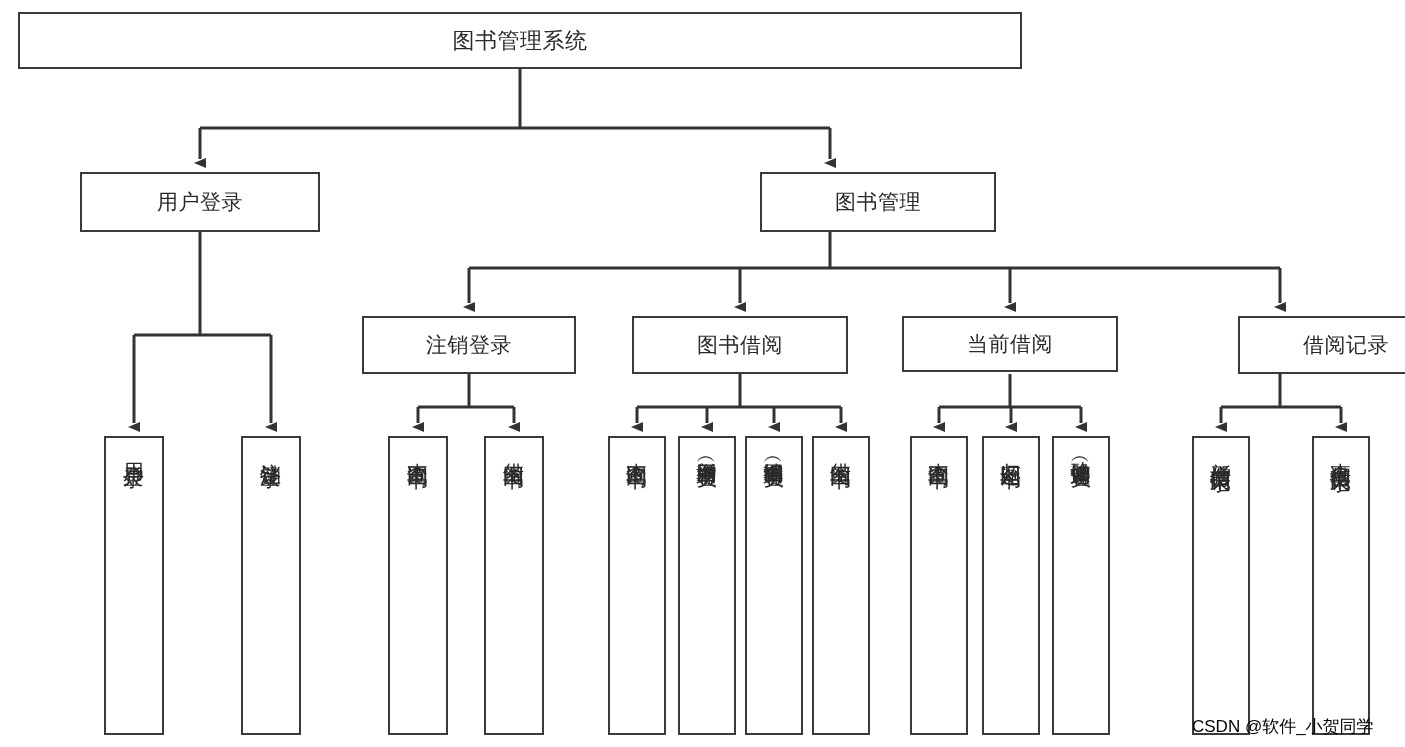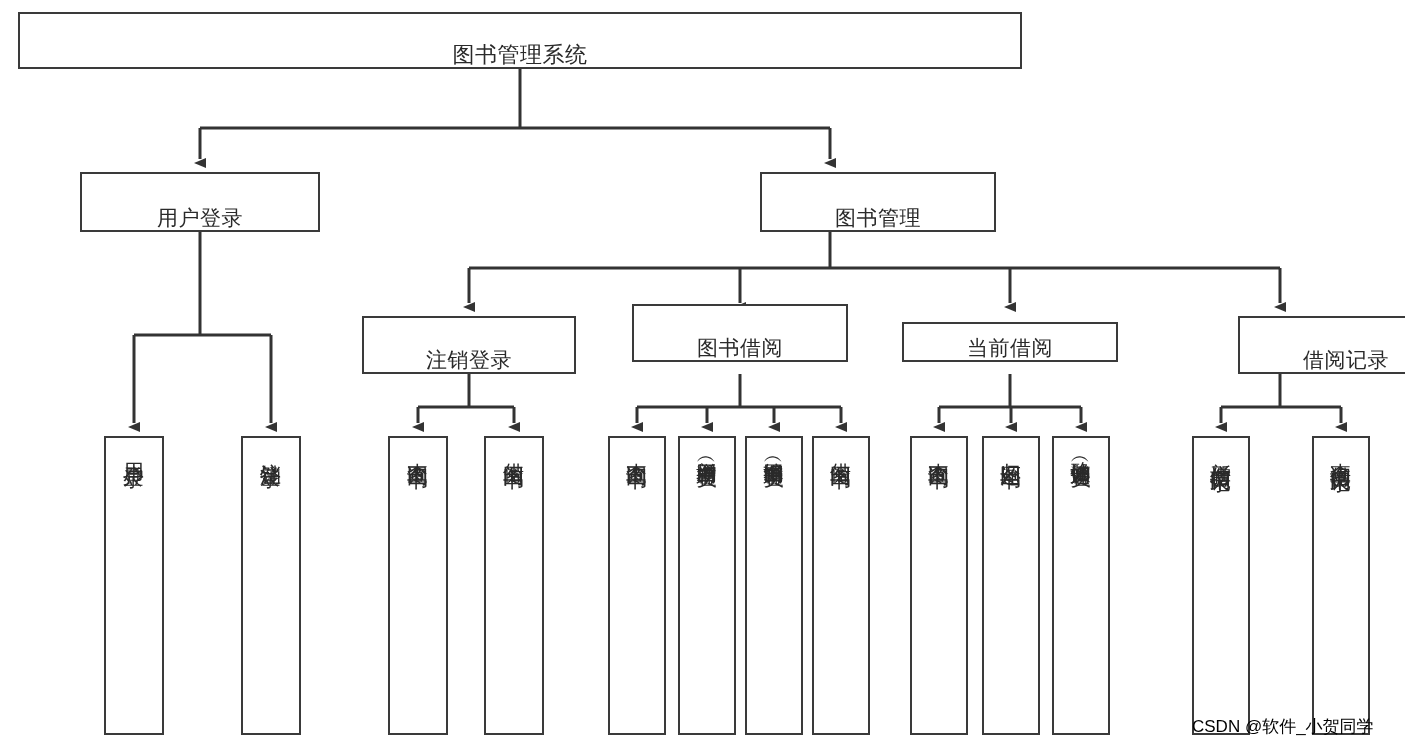--- a/index.html
+++ b/index.html
@@ -25,21 +25,21 @@
     width: 1405px;
     height: 747px;
     pointer-events: none;
   }
   .node {
     position: absolute;
     box-sizing: border-box;
     background: #ffffff;
     border: 2px solid #3a3a3a;
     display: flex;
-    align-items: flex-end;
+    align-items: center;
     justify-content: center;
     color: #2a2a2a;
   }
   .node .label {
     display: block;
     text-align: center;
     line-height: 1.08;
     letter-spacing: 0.5px;
   }
   
@@ -130,24 +130,24 @@
       </div>
       <div class="node horiz" style="left: 80px; top: 172px; width: 240px; height: 60px;">
         <span class="label">用户登录</span>
       </div>
       <div class="node horiz" style="left: 712px; top: 172px; width: 236px; height: 60px; margin-left: 48px;">
         <span class="label">图书管理</span>
       </div>
       <div class="node horiz" style="left: 362px; top: 316px; width: 214px; height: 58px;">
         <span class="label">注销登录</span>
       </div>
-      <div class="node horiz" style="left: 632px; top: 304px; width: 216px; height: 58px;">
+      <div class="node horiz" style="left: 632px; top: 316px; width: 216px; height: 58px;">
         <span class="label">图书借阅</span>
       </div>
-      <div class="node horiz" style="left: 902px; top: 316px; width: 216px; height: 40px; margin-top: 6px;">
+      <div class="node horiz" style="left: 902px; top: 316px; width: 216px; height: 56px;">
         <span class="label">当前借阅</span>
       </div>
       <div class="node horiz" style="left: 1238px; top: 316px; width: 216px; height: 58px;">
         <span class="label">借阅记录</span>
       </div>
       <div class="node vert" style="left: 104px; top: 436px; width: 60px; height: 299px;">
         <span class="label">用户登录</span>
       </div>
       <div class="node vert" style="left: 241px; top: 436px; width: 60px; height: 299px;">
         <span class="label">注销登录</span>

